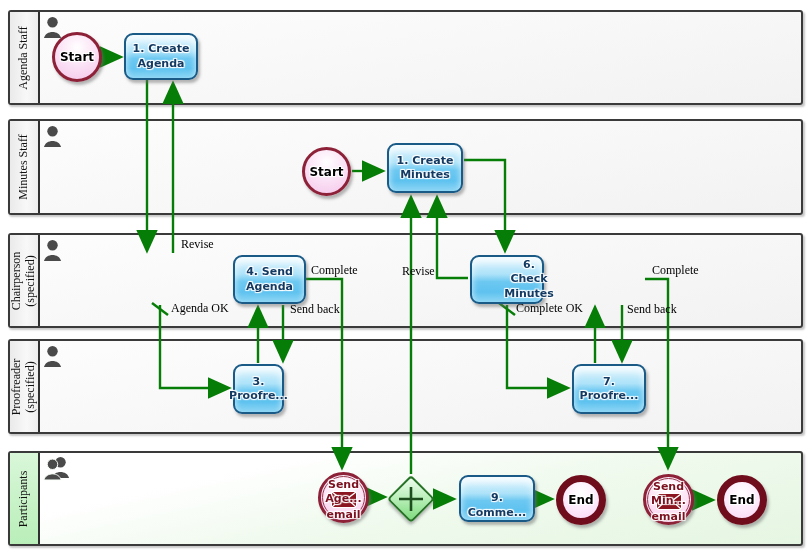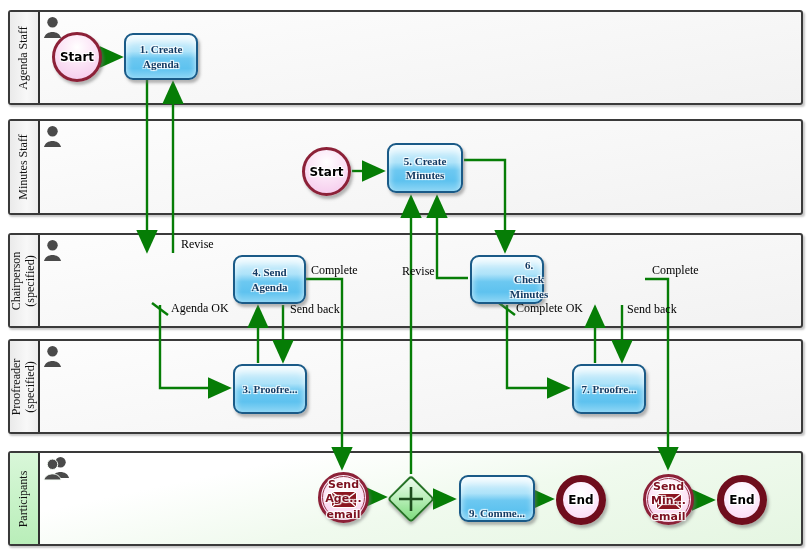--- a/index.html
+++ b/index.html
@@ -26,21 +26,21 @@
   .flow{stroke:#067d06;stroke-width:2.4;fill:none;}
 
   
   .node{position:absolute;z-index:4;box-sizing:border-box;}
   .task{border:2px solid #1a5a87;border-radius:9px;
         background:linear-gradient(180deg,#dcf3fd 0%,#aee3f9 38%,#6cc8f1 55%,#5ec2ef 78%,#8ed6f5 100%);
         box-shadow:2px 3px 3px rgba(110,110,110,.5),inset 0 6px 7px rgba(255,255,255,.75);
         color:#123a63;font-weight:bold;font-size:11px;text-align:center;
         display:flex;align-items:center;justify-content:center;line-height:1.3;
         text-shadow:-1px -1px 1px #fff,1px -1px 1px #fff,-1px 1px 1px #fff,1px 1px 1px #fff;}
-  .task .tlabel{width:66px;font-family:Liberation Serif, serif;}
+  .task .tlabel{width:66px;}
   .ev{border-radius:50%;display:flex;align-items:center;justify-content:center;
       font-weight:bold;font-size:12px;color:#000;
       text-shadow:-1px -1px 1px #fff,1px -1px 1px #fff,-1px 1px 1px #fff,1px 1px 1px #fff;}
   .ev-start{border:3px solid #8c2138;
       background:radial-gradient(circle at 50% 28%,#ffffff 0%,#fbe4f6 45%,#f4c5ea 100%);
       box-shadow:2px 3px 3px rgba(110,110,110,.5);}
   .ev-end{border:7px solid #6f0d1d;
       background:radial-gradient(circle at 50% 30%,#ffffff 0%,#fdeafb 55%,#f8d4f2 100%);
       box-shadow:2px 3px 3px rgba(110,110,110,.5);}
   .ev-msg{border:3px solid #8c2138;position:absolute;
@@ -155,34 +155,34 @@
 
   <div class="node task" style="left:124px;top:33px;width:74px;height:47px;">
     <span class="tlabel">1. Create Agenda</span>
   </div>
 
   <div class="node ev ev-start" style="left:302px;top:147px;width:49px;height:49px;">
     <span>Start</span>
   </div>
 
   <div class="node task" style="left:387px;top:143px;width:76px;height:50px;">
-    <span class="tlabel">5. Create Minutes</span>
+    <span class="tlabel">1. Create Minutes</span>
   </div>
 
 
   <div class="node task" style="left:233px;top:255px;width:73px;height:49px;">
     <span class="tlabel">4. Send Agenda</span>
   </div>
 
   <div class="node task" style="left:470px;top:255px;width:74px;height:49px;padding-left:44px;">
     <span class="tlabel">6. Check Minutes</span>
   </div>
 
 
-  <div class="node task" style="left:233px;top:364px;width:74px;height:50px;">
+  <div class="node task" style="left:233px;top:364px;width:51px;height:50px;">
     <span class="tlabel">3. Proofre...</span>
   </div>
 
   <div class="node task" style="left:572px;top:364px;width:74px;height:50px;">
     <span class="tlabel">7. Proofre...</span>
   </div>
 
   <div class="node ev ev-msg" style="left:318px;top:472px;width:51px;height:51px;">
     <span class="ring"></span>
     <svg class="env" width="26" height="17" viewBox="0 0 26 17">

